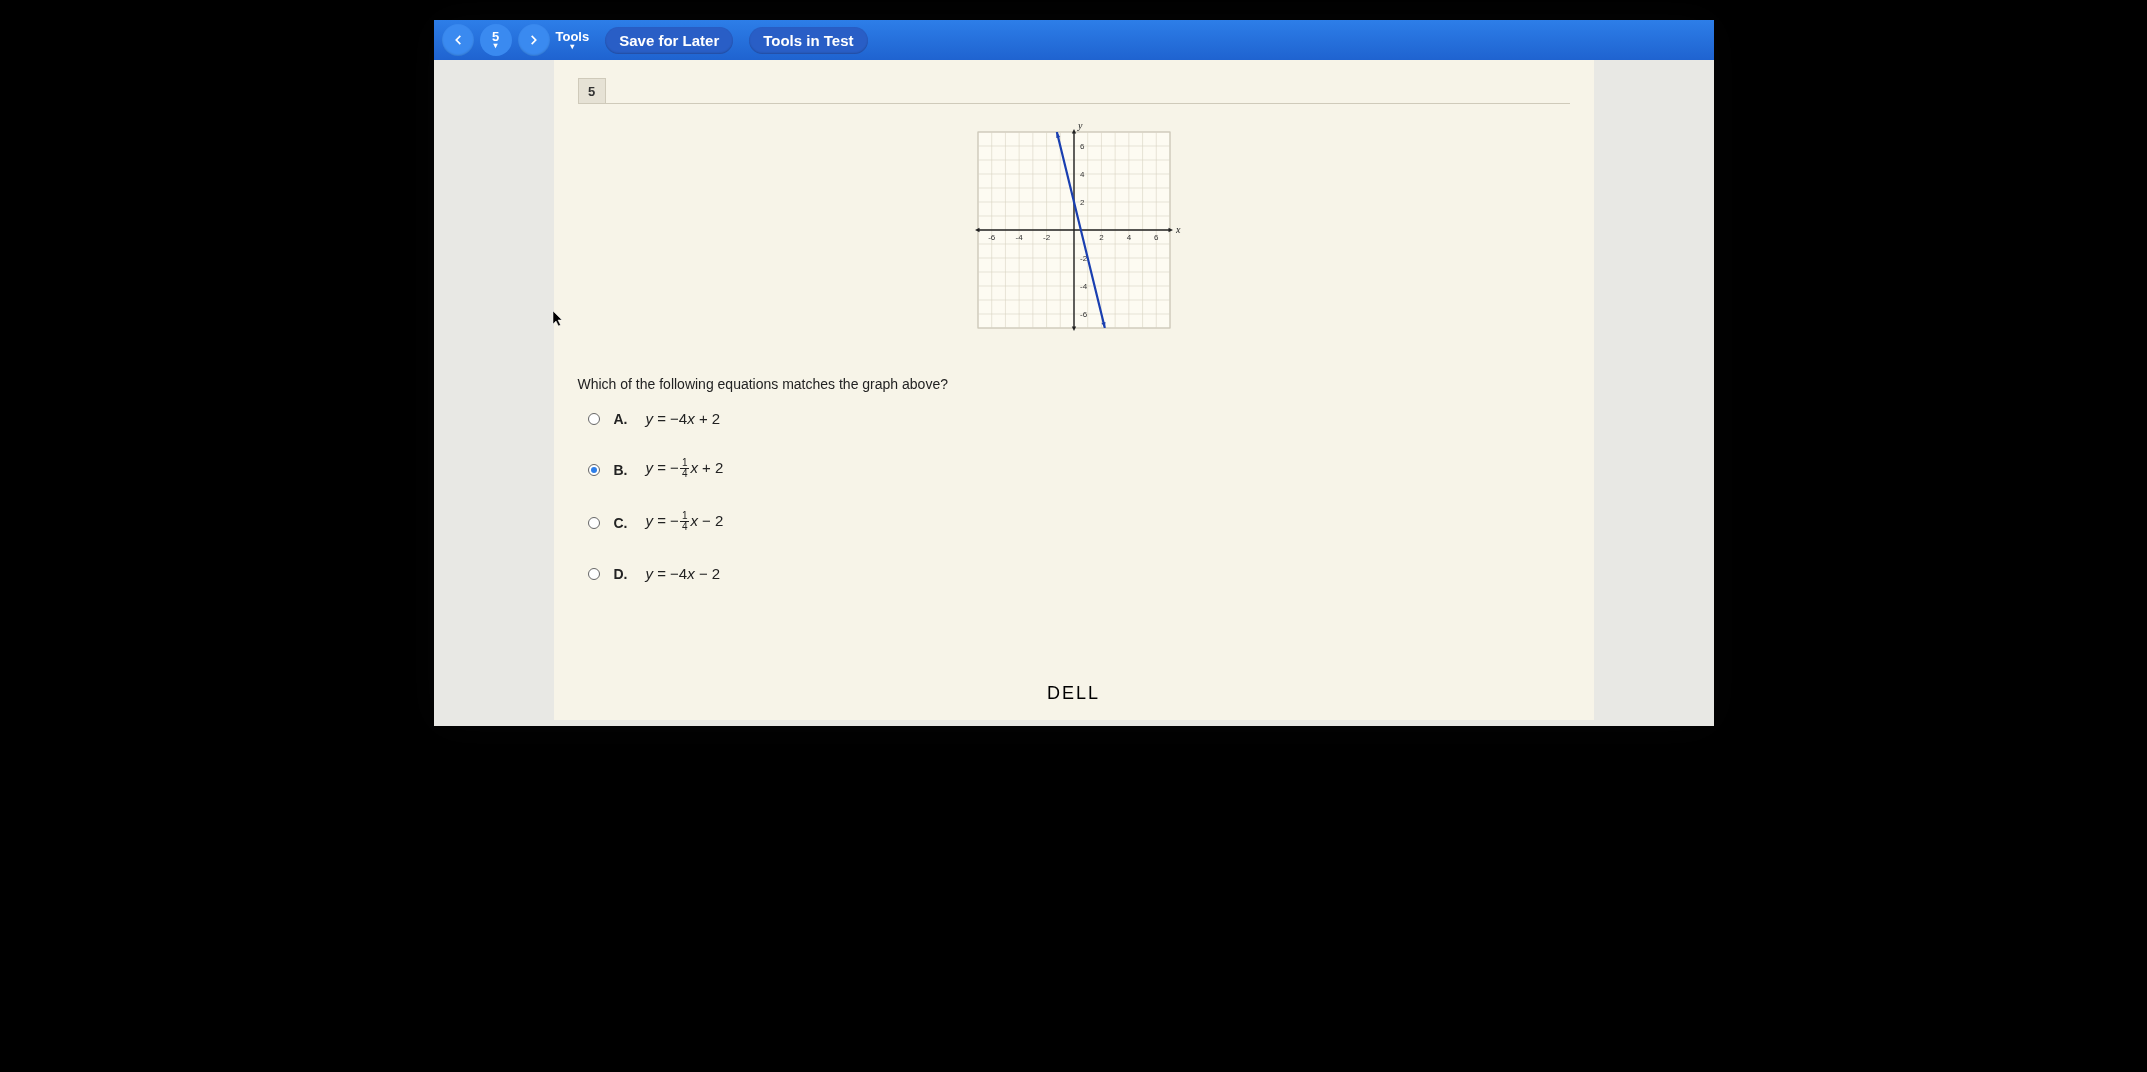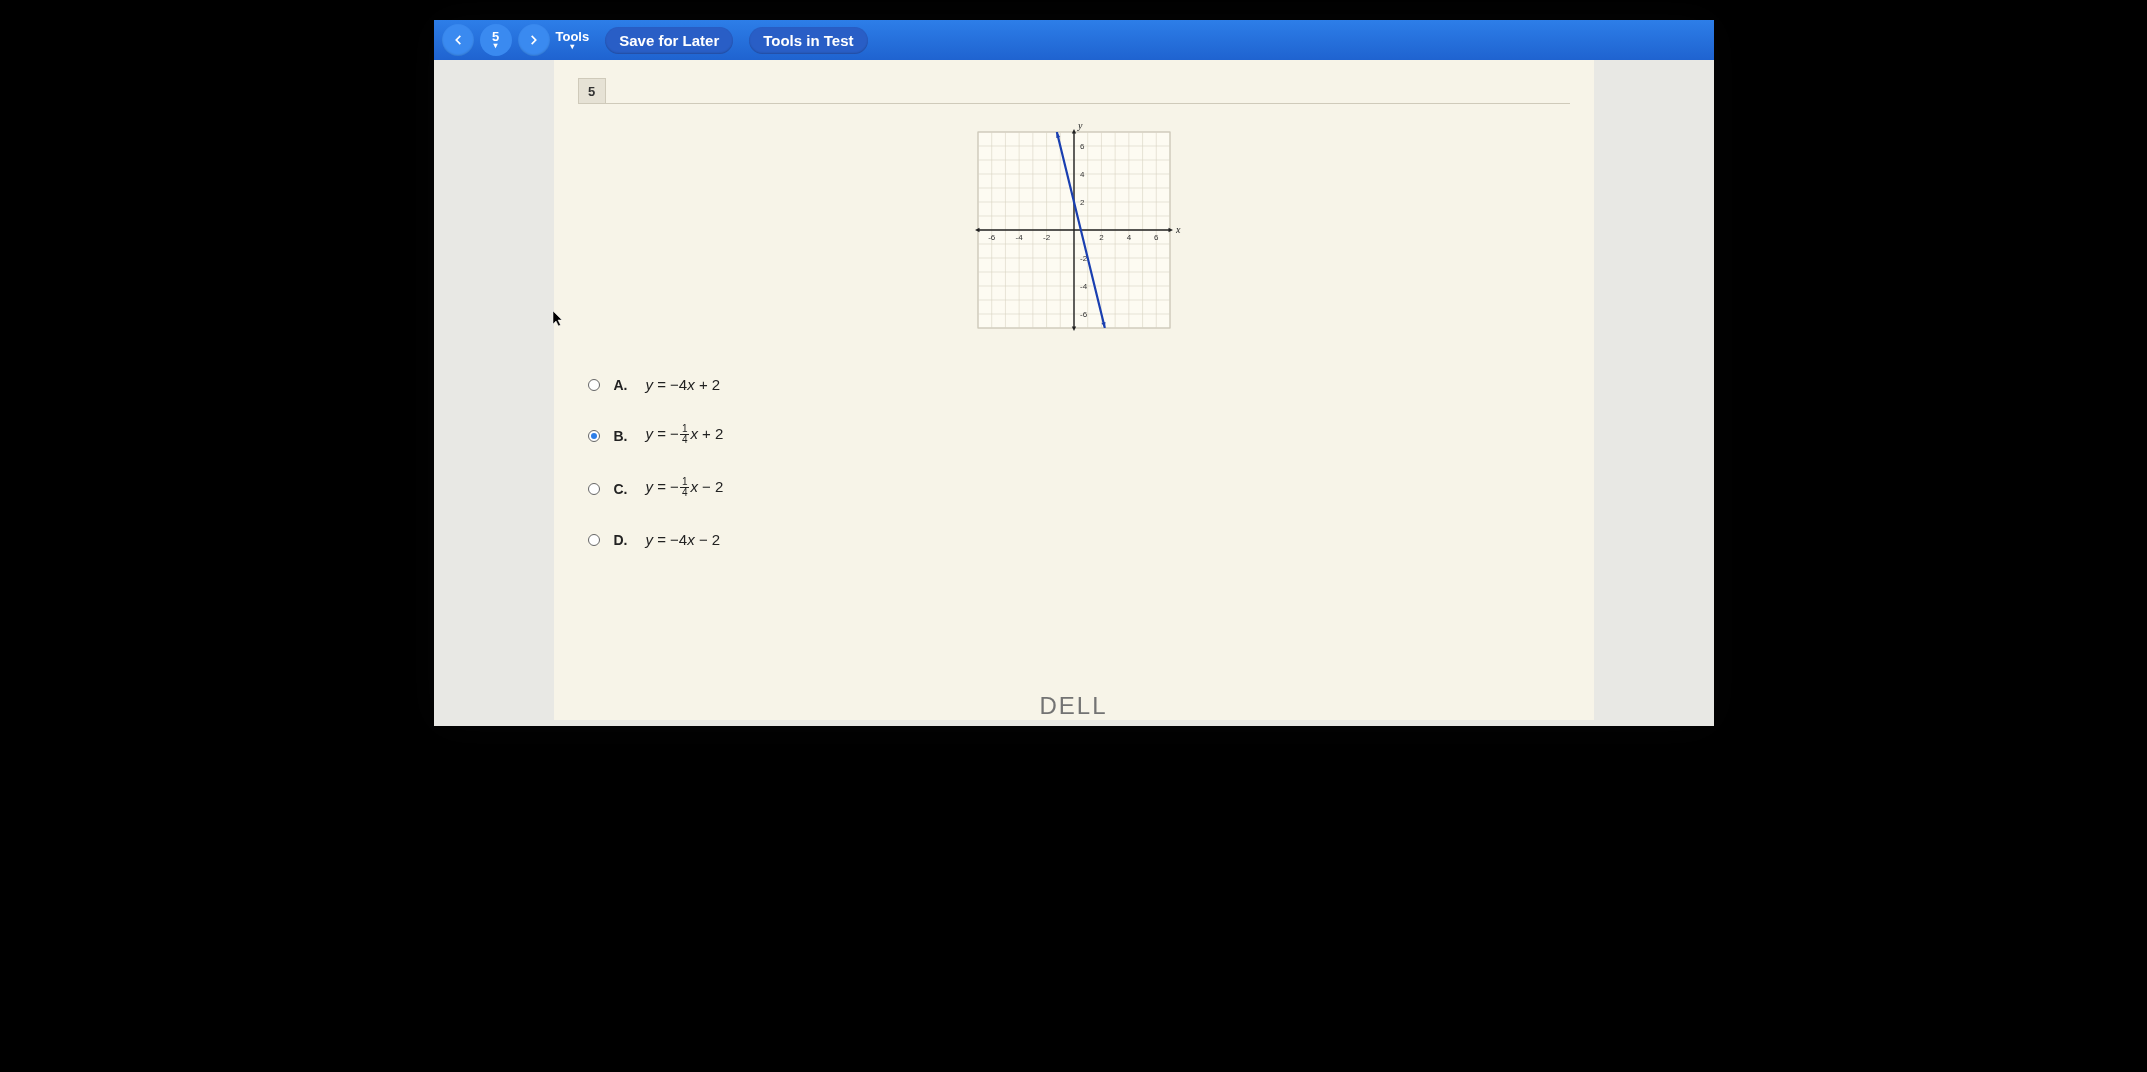--- a/index.html
+++ b/index.html
@@ -151,26 +151,26 @@
   .eq .n { font-style: normal; }
   .frac {
     display: inline-flex; flex-direction: column; align-items: center;
     font-size: 10px; font-style: normal; line-height: 1; vertical-align: middle;
     position: relative; top: -1px; margin: 0 1px;
   }
   .frac .num { border-bottom: 1px solid #222; padding: 0 2px; }
   .frac .den { padding: 0 2px; }
   .dell {
     position: absolute;
-    bottom: 6px;
+    bottom: 22px;
     left: 50%;
     transform: translateX(-50%);
-    color: #737373;
+    color: #000000;
     font-family: Arial, sans-serif;
-    font-size: 24px;
+    font-size: 18px;
     letter-spacing: 2px;
     font-weight: 300;
   }
   .cursor {
     position: absolute;
     left: 118px;
     top: 290px;
     width: 12px; height: 18px;
     pointer-events: none;
   }
@@ -267,20 +267,21 @@
           <text x="212" y="115" font-size="10" font-style="italic" font-family="Times New Roman" fill="#222">x</text>
           <clipPath id="gclip">
             <rect x="14" y="14" width="192" height="196"></rect>
           </clipPath>
           <path d="M 92.85714285714286,14 L 110,83.99999999999999 L 116.85714285714286,112 L 140.85714285714286,210" stroke="#1a3fb0" stroke-width="2.2" fill="none" clip-path="url(#gclip)"></path>
           <polygon points="92.85714285714286,14 96.19616153013004,18.98507314905638 92.19949290757832,19.963849138252723" fill="#1a3fb0" clip-path="url(#gclip)"></polygon>
           <polygon points="140.85714285714286,210 137.51812418415568,205.01492685094362 141.51479280670742,204.03615086174727" fill="#1a3fb0" clip-path="url(#gclip)"></polygon>
         </svg>
     </div>
 
+    <div class="prompt">Which of the following equations matches the graph above?</div>
 
     <div class="choices" id="choices">
         <div class="choice">
           <span class="radio"></span>
           <span class="opt-letter">A.</span>
           <span class="eq">y <span class="n">=</span> <span class="n">−4</span>x <span class="n">+</span> <span class="n">2</span></span>
         </div>
         <div class="choice">
           <span class="radio selected"></span>
           <span class="opt-letter">B.</span>

